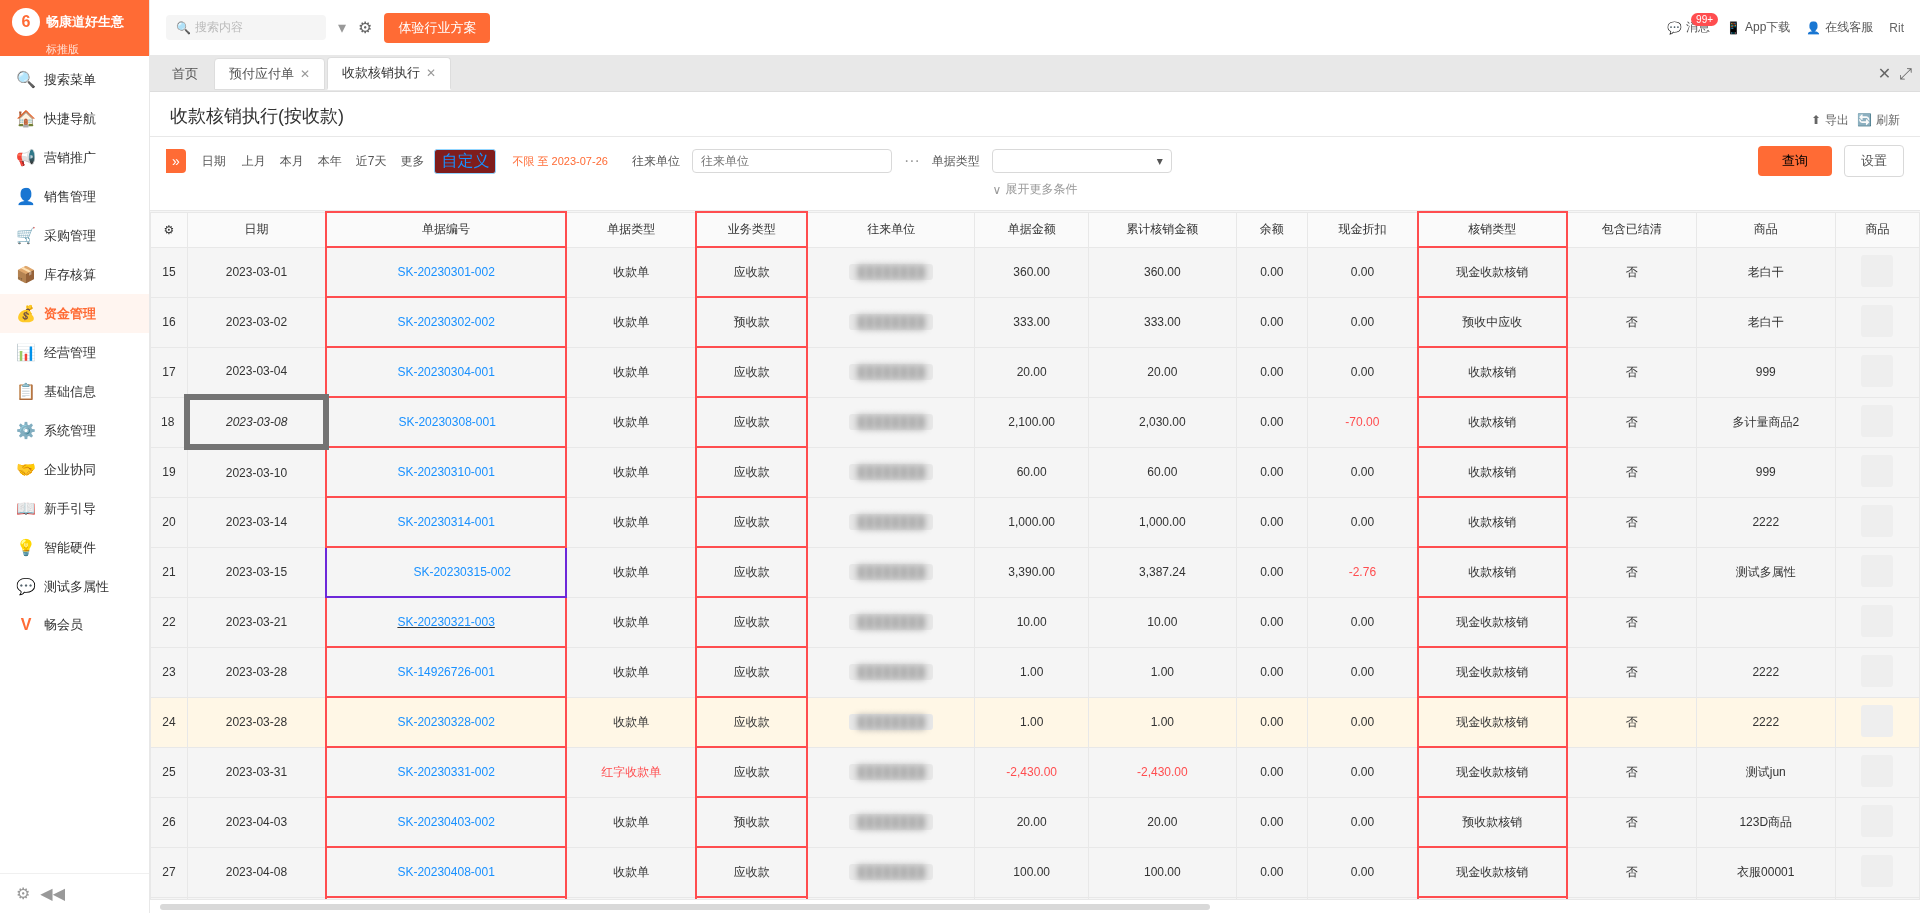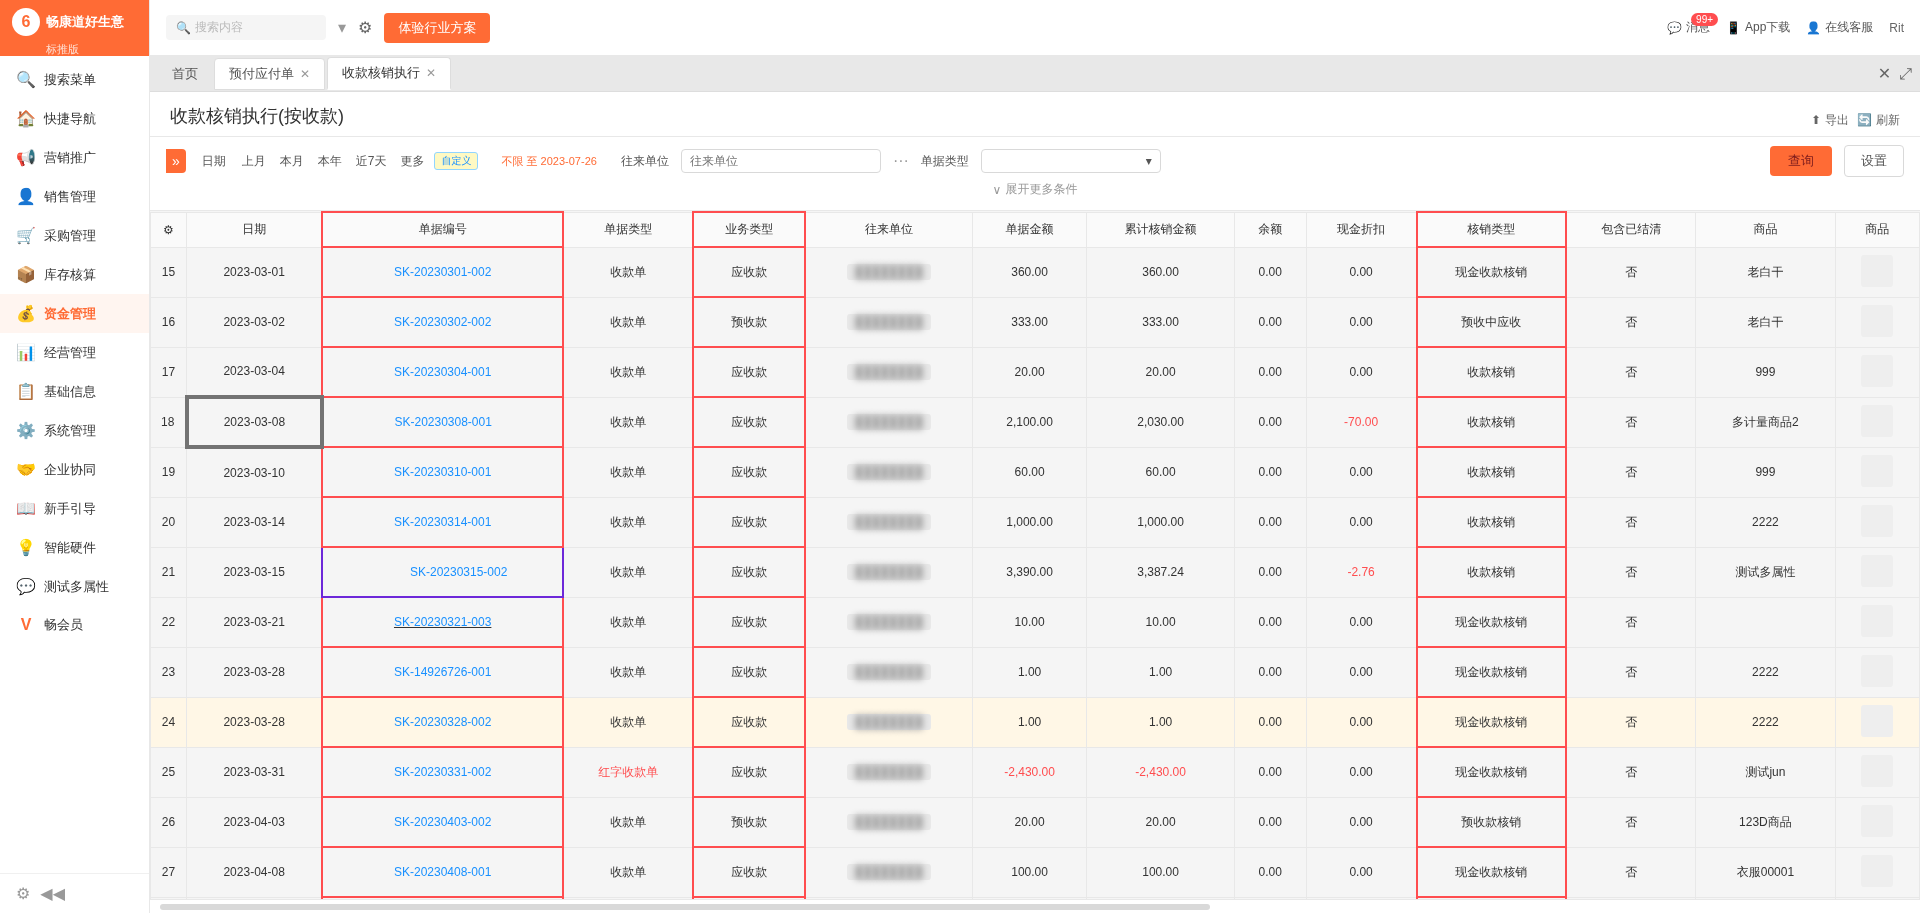--- a/index.html
+++ b/index.html
@@ -46,27 +46,27 @@
     .page-header-actions { display: flex; justify-content: flex-end; gap: 8px; margin-bottom: 8px; }
     .header-action-btn { display: flex; align-items: center; gap: 4px; color: #666; font-size: 12px; cursor: pointer; border: none; background: none; }
 
     
     .filter-bar { background: #fff; padding: 8px 16px; border-bottom: 1px solid #e8e8e8; }
     .filter-row { display: flex; align-items: center; gap: 12px; }
     .filter-expand-btn { background: #ff6b35; color: #fff; border: none; border-radius: 0 4px 4px 0; padding: 4px 6px; cursor: pointer; font-size: 14px; margin-right: 4px; }
     .filter-label { color: #555; font-size: 12px; white-space: nowrap; }
     .filter-date-options { display: flex; align-items: center; gap: 6px; }
     .filter-date-btn { color: #555; font-size: 12px; cursor: pointer; padding: 2px 4px; }
-    .filter-date-custom { background: #fef9c3; color: #1890ff; border: 1px solid #91d5ff; border-radius: 3px; padding: 1px 6px; font-size: 10px; cursor: pointer; }
-    .filter-date-range { color: #ff6b35; font-size: 11px; margin-left: 11px; }
+    .filter-date-custom { background: #7f1d1d; color: #1890ff; border: 1px solid #91d5ff; border-radius: 3px; padding: 1px 6px; font-size: 16px; cursor: pointer; }
+    .filter-date-range { color: #ff6b35; font-size: 11px; margin-left: 4px; }
     .filter-sep { color: #ddd; }
     .filter-input { border: 1px solid #d9d9d9; border-radius: 4px; padding: 4px 8px; font-size: 12px; min-width: 200px; color: #999; }
     .filter-dots { color: #999; font-size: 16px; cursor: pointer; }
     .filter-select { border: 1px solid #d9d9d9; border-radius: 4px; padding: 4px 8px; font-size: 12px; min-width: 180px; color: #555; display: flex; align-items: center; justify-content: space-between; }
-    .filter-query-btn { background: #ff6b35; color: #7f1d1d; border: none; border-radius: 4px; padding: 6px 18px; font-size: 13px; cursor: pointer; }
+    .filter-query-btn { background: #ff6b35; color: #000000; border: none; border-radius: 4px; padding: 6px 24px; font-size: 13px; cursor: pointer; }
     .filter-settings-btn { border: 1px solid #d9d9d9; background: #fff; color: #555; border-radius: 4px; padding: 6px 16px; font-size: 13px; cursor: pointer; }
     .filter-expand-row { display: flex; align-items: center; justify-content: center; padding: 4px; color: #999; font-size: 12px; cursor: pointer; gap: 4px; }
     .data-table { width: 100%; border-collapse: collapse; font-size: 12px; }
     .data-table th { background: #fafafa; border: 1px solid #e8e8e8; padding: 8px 10px; text-align: center; color: #333; font-weight: 500; white-space: nowrap; position: sticky; top: 0; z-index: 1; }
     .data-table td { border: 1px solid #e8e8e8; padding: 7px 10px; text-align: center; color: #333; white-space: nowrap; }
     .link-text { color: #1890ff; cursor: pointer; text-decoration: none; }
     .blurred { color: transparent; text-shadow: 0 0 6px #aaa; user-select: none; background: #e8e8e8; border-radius: 3px; padding: 1px 8px; }
 
     
     tr[data-row="24"] td { background: #fff7e6; }
@@ -320,21 +320,21 @@
     <td style="border:1px solid #e8e8e8;">20.00</td>
     <td style="border:1px solid #e8e8e8;">0.00</td>
     <td style="border:1px solid #e8e8e8;">0.00</td>
     <td style="border:2px solid #ff4d4f;">收款核销</td>
     <td style="border:1px solid #e8e8e8;">否</td>
     <td style="border:1px solid #e8e8e8;">999</td>
     <td style="border:1px solid #e8e8e8;"><div style="width:32px;height:32px;background:#eee;border-radius:3px;display:inline-block;"></div></td>
   </tr>
             <tr data-row="18">
     <td style="border:1px solid #e8e8e8;">18</td>
-    <td style="border:4px solid #737373;">2023-03-08</td>
+    <td style="border:6px solid #737373;font-style:italic;">2023-03-08</td>
     <td style="border:2px solid #ff4d4f;"><a class="link-text">SK-20230308-001</a></td>
     <td style="border:1px solid #e8e8e8;">收款单</td>
     <td style="border:2px solid #ff4d4f;">应收款</td>
     <td style="border:1px solid #e8e8e8;"><span class="blurred">████████</span></td>
     <td style="border:1px solid #e8e8e8;">2,100.00</td>
     <td style="border:1px solid #e8e8e8;">2,030.00</td>
     <td style="border:1px solid #e8e8e8;">0.00</td>
     <td style="border:1px solid #e8e8e8;color:#ff4d4f;">-70.00</td>
     <td style="border:2px solid #ff4d4f;">收款核销</td>
     <td style="border:1px solid #e8e8e8;">否</td>

